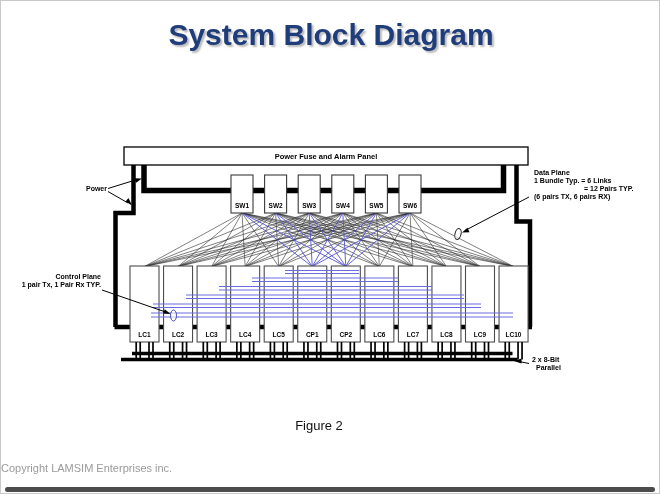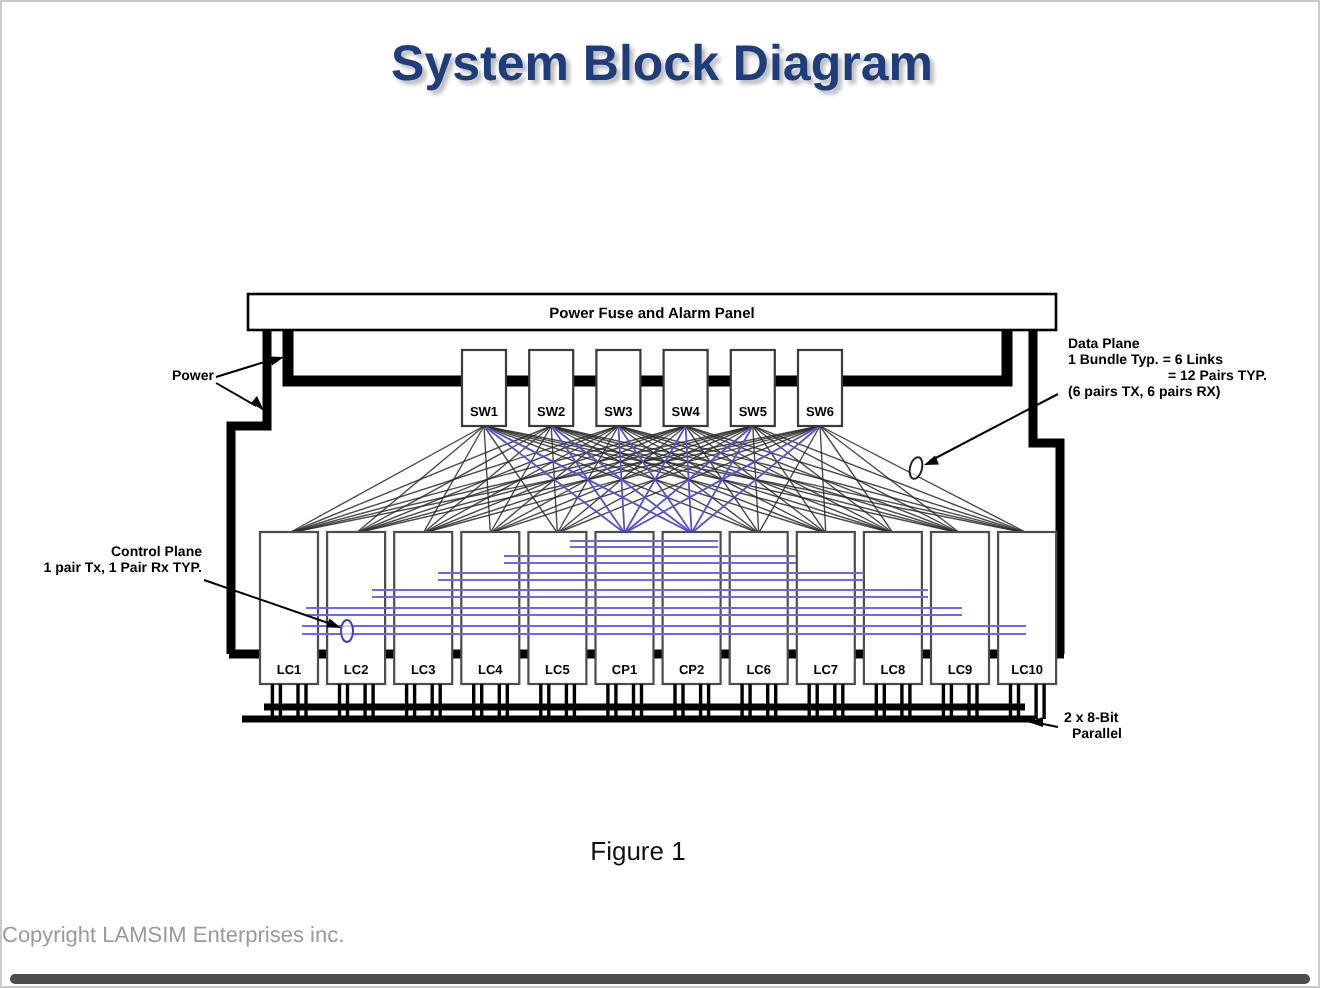--- a/index.html
+++ b/index.html
@@ -3,21 +3,21 @@
 <meta charset="utf-8">
 <style>
   html,body{margin:0;padding:0;background:#fff;}
   .frame{
     position:relative;width:658px;height:492px;margin:0;
     border:1px solid #c9c9c9;background:#ffffff;overflow:hidden;
     font-family:"Liberation Sans", sans-serif;
   }
   .page-title{
     position:absolute;left:0;top:17px;width:660px;text-align:center;
-    font-size:25px;font-weight:bold;color:var(--title-color,#1f3d7a);
+    font-size:30px;font-weight:bold;color:var(--title-color,#1f3d7a);
     text-shadow:2px 2px 2px #b9b9b9;letter-spacing:0px;
   }
   svg{position:absolute;left:0;top:0;}
   svg text{font-family:"Liberation Sans", sans-serif;fill:#000;}
   .callout{
     position:absolute;font-size:7px;font-weight:bold;color:#000;line-height:8px;
     white-space:nowrap;
   }
   .co-power{left:30px;top:184px;width:76px;text-align:right;}
   .co-data{left:533px;top:168px;text-align:left;}
@@ -267,16 +267,16 @@
   <div class="callout co-control">
     <div>Control Plane</div>
     <div>1 pair Tx, 1 Pair Rx TYP.</div>
   </div>
 
   <div class="callout co-parallel">
     <div>2 x 8-Bit</div>
     <div class="l2">Parallel</div>
   </div>
 
-  <div class="figure-caption">Figure 1</div>
+  <div class="figure-caption">Figure 2</div>
   <div class="copyright">Copyright LAMSIM Enterprises inc.</div>
   <div class="bottom-shadow"></div>
 </div>
 
 </body></html>

